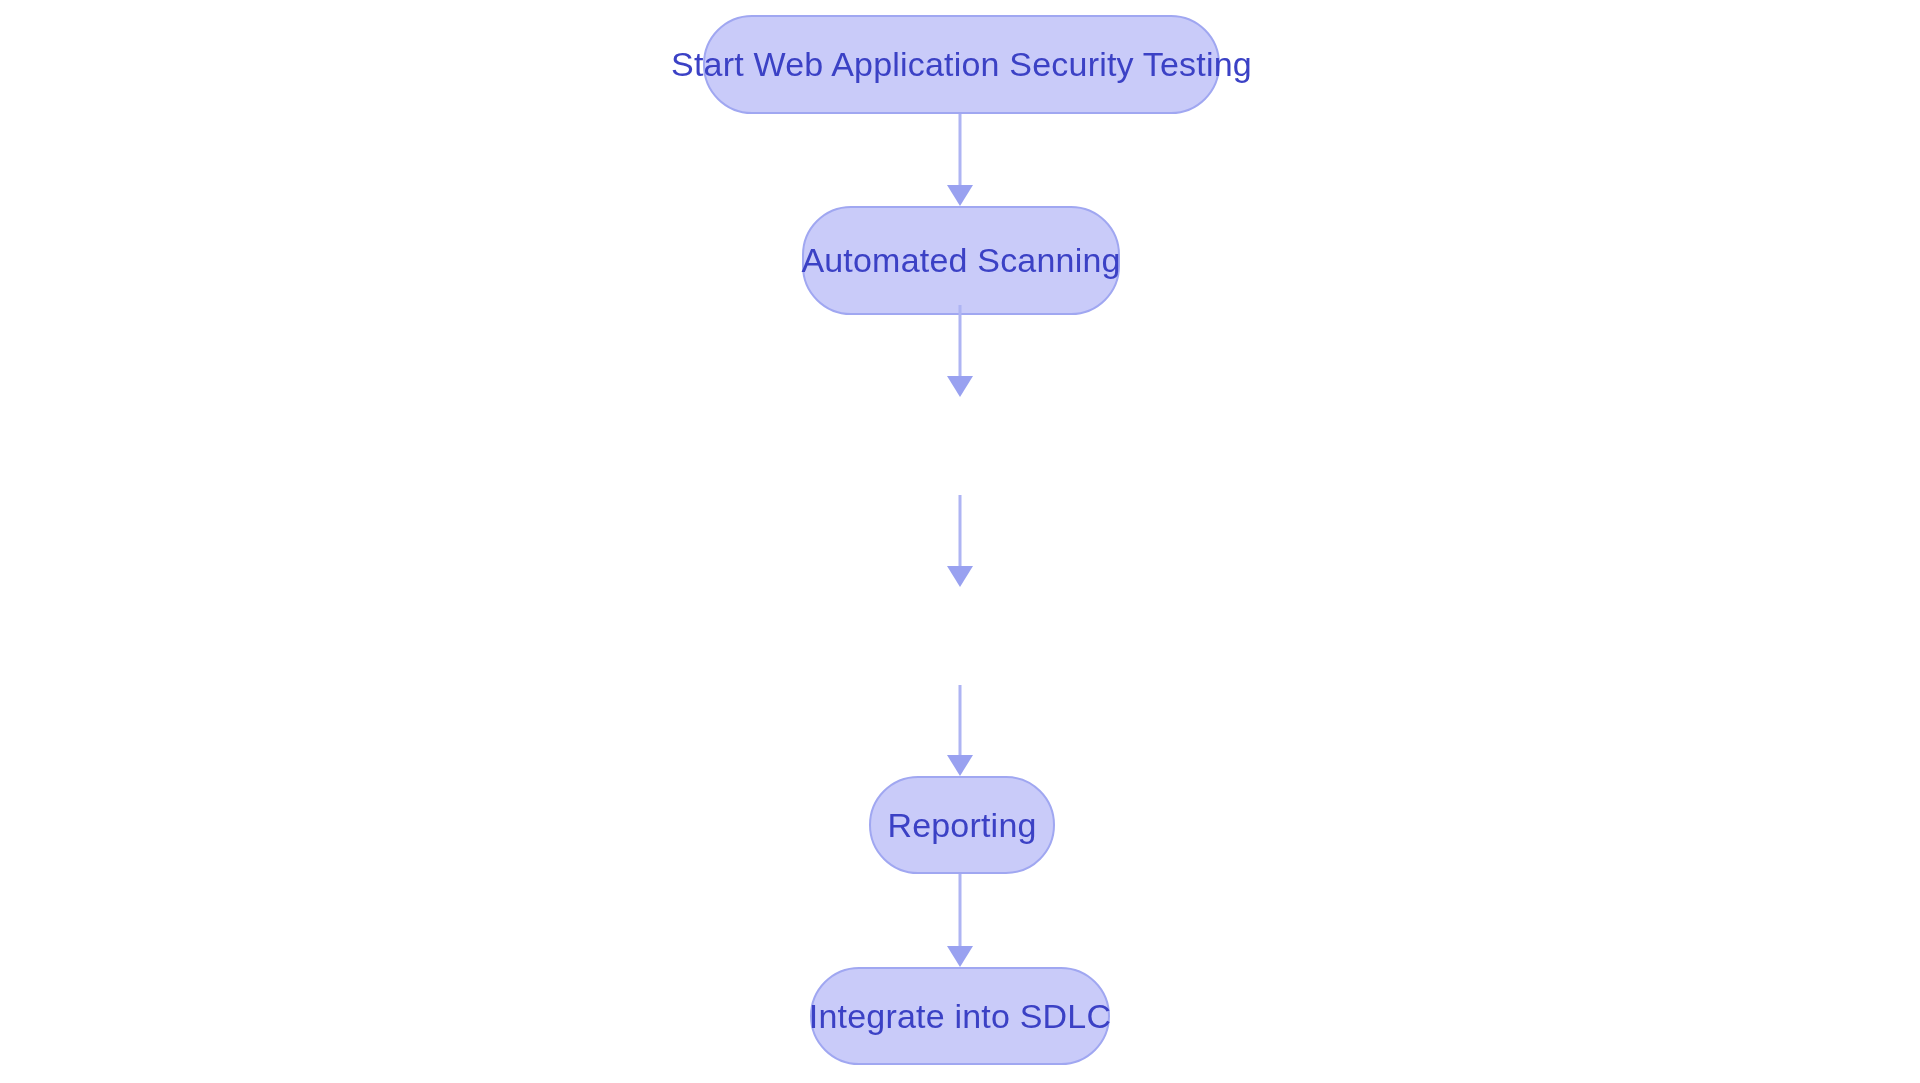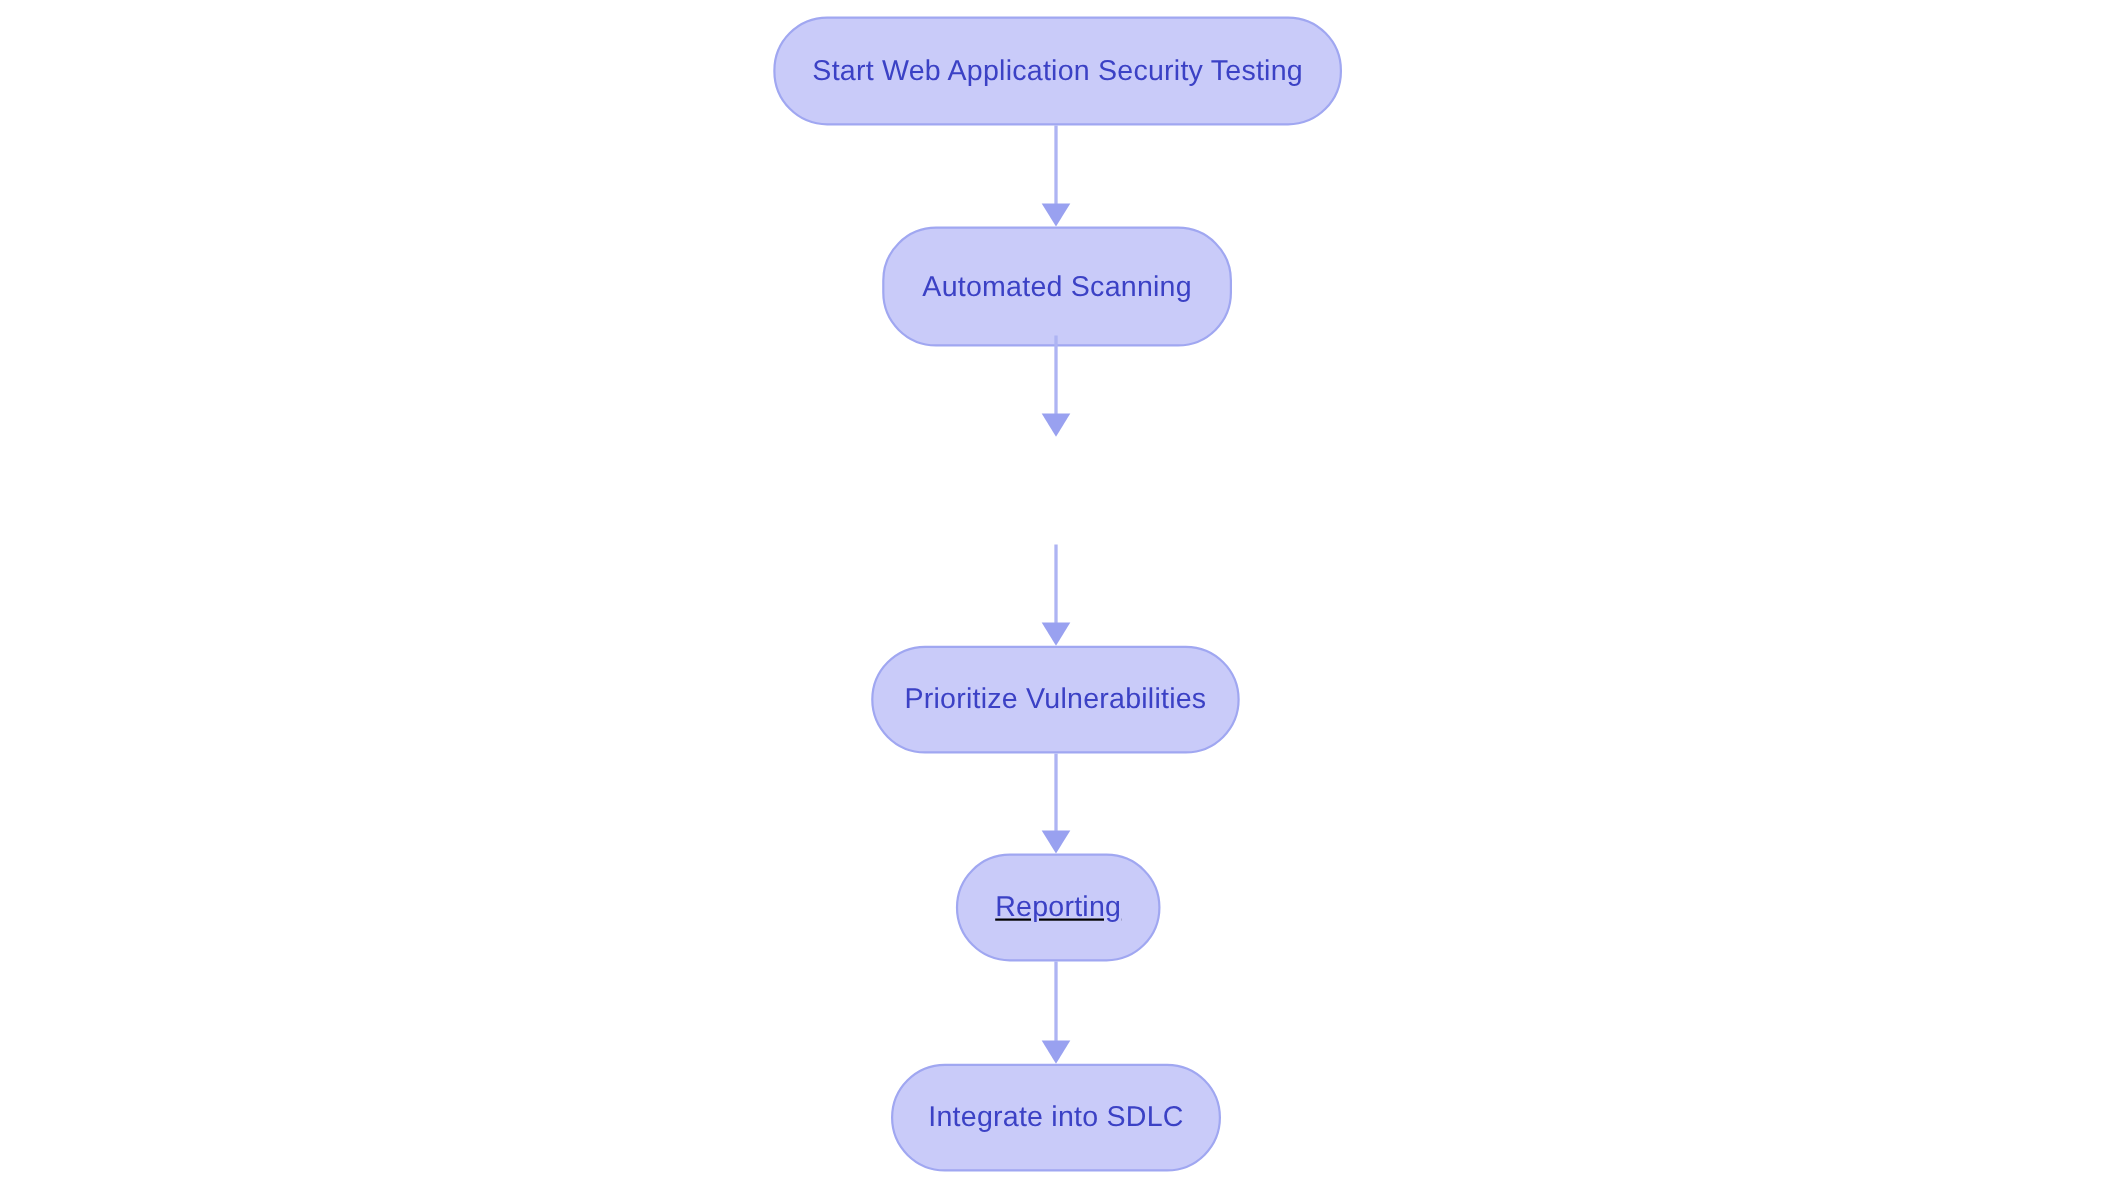--- a/index.html
+++ b/index.html
@@ -21,32 +21,32 @@
     background: var(--node-fill, #c9cbf9);
     border: 2px solid var(--node-border, #a0a7f1);
     border-radius: 49px;
     display: flex;
     align-items: center;
     justify-content: center;
     text-align: center;
   }
   .node-label {
     color: var(--node-text, #3b41c5);
-    font-size: 26px;
+    font-size: 34px;
     font-weight: 400;
     letter-spacing: 0.2px;
     line-height: 1.2;
     white-space: nowrap;
   }
   
   .n1 { left: 703px; top: 15px;  width: 517px; height: 99px; }
   .n2 { left: 802px; top: 206px; width: 318px; height: 109px; }
   .n3 { left: 800px; top: 397px; width: 320px; height: 98px; }
   .n4 { left: 792px; top: 587px; width: 335px; height: 98px; }
-  .n5 { left: 869px; top: 776px; width: 186px; height: 98px; text-decoration: underline; }
+  .n5 { left: 869px; top: 776px; width: 186px; height: 98px; }
   .n6 { left: 810px; top: 967px; width: 300px; height: 98px; align-items: center; }
 
   .arrow {
     position: absolute;
     left: 947px;
     width: 26px;
   }
   .a1 { top: 114px; height: 92px; }
   .a2 { top: 305px; height: 92px; }
   .a3 { top: 495px; height: 92px; }
@@ -95,23 +95,20 @@
     <span class="arrow-line"></span>
     <span class="arrow-head"></span>
   </div>
 
 
   <div class="arrow a3">
     <span class="arrow-line"></span>
     <span class="arrow-head"></span>
   </div>
 
-  <div class="node n4">
-    <span class="node-label">Prioritize Vulnerabilities</span>
-  </div>
 
   <div class="arrow a4">
     <span class="arrow-line"></span>
     <span class="arrow-head"></span>
   </div>
 
   <div class="node n5">
     <span class="node-label">Reporting</span>
   </div>
 

